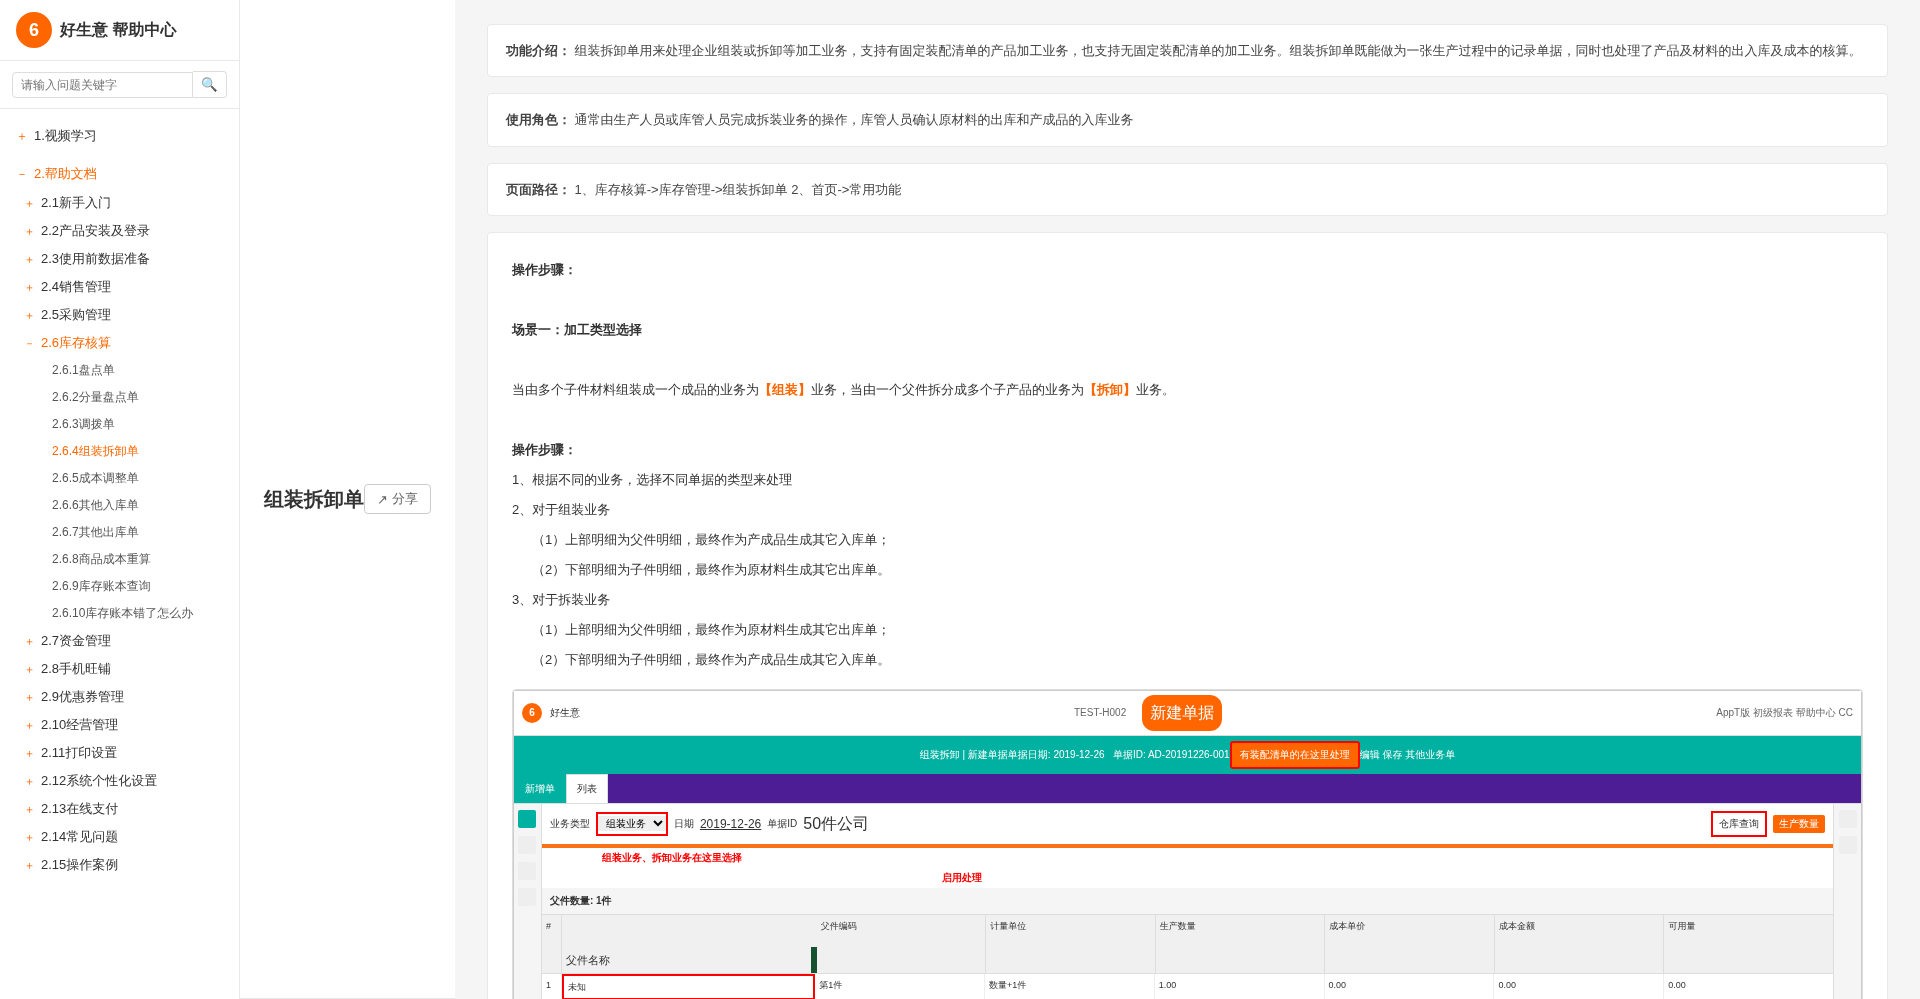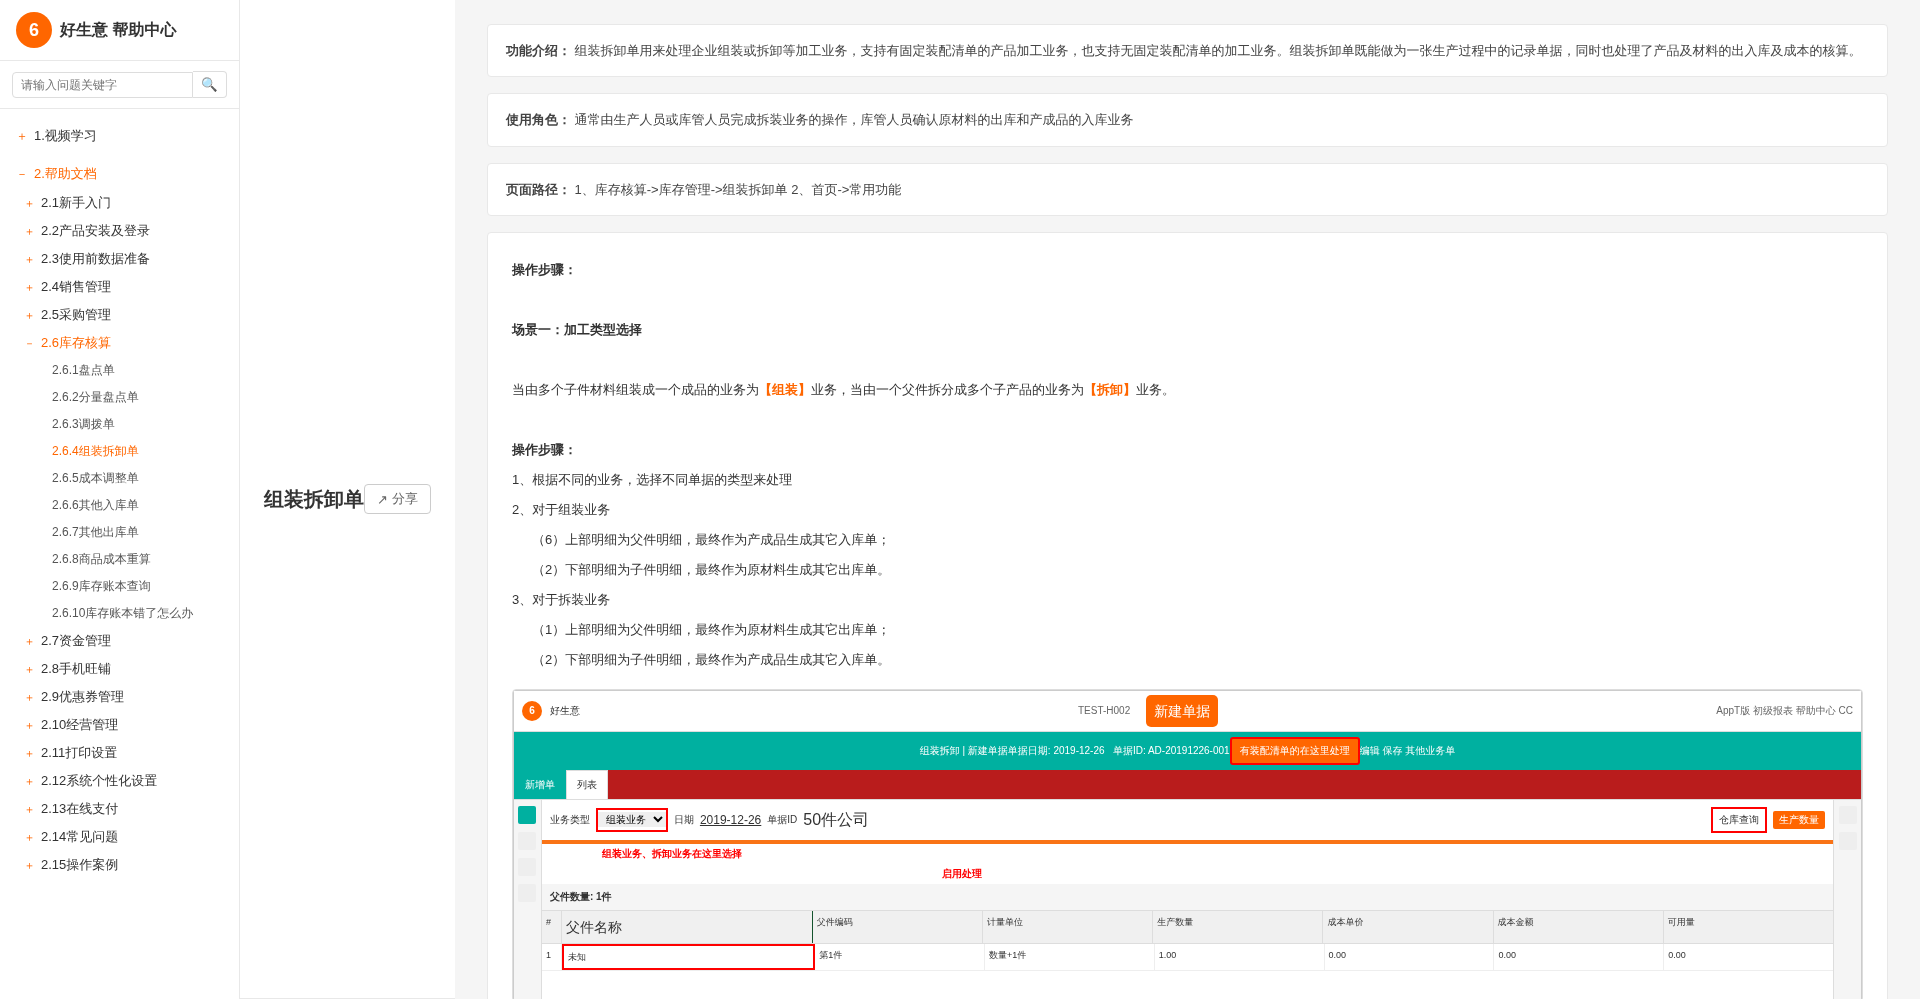--- a/index.html
+++ b/index.html
@@ -109,21 +109,21 @@
     .mock-ui {
       background: #f5f5f5;
       border: 1px solid #ccc;
       font-size: 10px;
     }
     .mock-topbar {
       background: #fff; display: flex; align-items: center; padding: 4px 8px;
       border-bottom: 1px solid #ddd; gap: 8px; font-size: 10px;
     }
     .mock-logo { width: 20px; height: 20px; background: #f60; border-radius: 50%; display: flex; align-items: center; justify-content: center; color: #fff; font-size: 10px; font-weight: bold; }
-    .mock-orange-btn { background: #f60; color: #fff; padding: 2px 8px; border-radius: 5px; font-size: 14px; }
+    .mock-orange-btn { background: #f60; color: #fff; padding: 2px 8px; border-radius: 12px; font-size: 16px; }
     .mock-header-bar { background: #00b0a0; padding: 5px 10px; display: flex; align-items: center; justify-content: center; color: #fff; font-size: 10px; }
     .mock-tab { padding: 4px 10px; font-size: 10px; border: 1px solid #ddd; border-bottom: none; background: #fff; color: #333; }
     .mock-tab.active { background: #00b0a0; color: #fff; border-color: #00b0a0; }
   </style>
 </head>
 <body>
 
 <div id="sidebar">
   <div id="sidebar-header">
     <div class="logo-circle">
@@ -258,21 +258,21 @@
       <br>
       <p><strong>场景一：加工类型选择</strong></p>
       <br>
       <p>
         当由多个子件材料组装成一个成品的业务为<span class="highlight">【组装】</span>业务，当由一个父件拆分成多个子产品的业务为<span class="highlight">【拆卸】</span>业务。
       </p>
       <br>
       <p><strong>操作步骤：</strong></p>
       <p>1、根据不同的业务，选择不同单据的类型来处理</p>
       <p>2、对于组装业务</p>
-      <p class="indent1">（6）上部明细为父件明细，最终作为产成品生成其它入库单；</p>
+      <p class="indent1">（1）上部明细为父件明细，最终作为产成品生成其它入库单；</p>
       <p class="indent1">（2）下部明细为子件明细，最终作为原材料生成其它出库单。</p>
       <p>3、对于拆装业务</p>
       <p class="indent1">（1）上部明细为父件明细，最终作为原材料生成其它出库单；</p>
       <p class="indent1">（2）下部明细为子件明细，最终作为产成品生成其它入库单。</p>
 
       
       <div class="screenshot-container" style="position:relative; margin-top:16px;">
         <div class="mock-ui">
 
           <div class="mock-topbar">
@@ -287,21 +287,21 @@
 
           <div class="mock-header-bar">
             <span>组装拆卸 | 新建单据</span>
             <span>单据日期: 2019-12-26 &nbsp; 单据ID: AD-20191226-001</span>
             <div style="background:#f60;color:#fff;padding:2px 8px;border-radius:3px;font-size:10px;border:2px solid red;position:relative;">
               <span>有装配清单的在这里处理</span>
             </div>
             <span style="color:#fff;font-size:10px;">编辑 保存 其他业务单</span>
           </div>
 
-          <div style="display:flex;background:#b91c1c;border-bottom:1px solid #ddd;">
+          <div style="display:flex;background:#4c1d95;border-bottom:1px solid #ddd;">
             <div class="mock-tab active">新增单</div>
             <div class="mock-tab">列表</div>
           </div>
 
           <div style="display:flex;">
 
             <div style="width:28px;background:#f5f5f5;border-right:1px solid #ddd;min-height:200px;display:flex;flex-direction:column;align-items:center;padding-top:6px;gap:8px;">
               <div style="width:18px;height:18px;background:#00b0a0;border-radius:2px;"></div>
               <div style="width:18px;height:18px;background:#eee;border-radius:2px;"></div>
               <div style="width:18px;height:18px;background:#eee;border-radius:2px;"></div>
@@ -335,21 +335,21 @@
 
               <div style="position:relative;height:20px;padding-left:400px;">
                 <span style="color:red;font-size:10px;font-weight:bold;">启用处理</span>
               </div>
 
               <div style="background:#f5f5f5;font-size:10px;font-weight:bold;padding:3px 8px;border-bottom:1px solid #ddd;">
                 父件数量: 1件
               </div>
               <div style="display:flex;background:#f0f0f0;border-bottom:1px solid #ddd;">
                 <div style="width:20px;padding:2px 4px;font-size:9px;border-right:1px solid #ddd;">#</div>
-                <div style="flex:1.5;padding:2px 4px;font-size:14px;border-right:1px solid #14532d;">父件名称</div>
+                <div style="flex:1.5;padding:2px 4px;font-size:11px;border-right:6px solid #14532d;margin-top:32px;">父件名称</div>
                 <div style="flex:1;padding:2px 4px;font-size:9px;border-right:1px solid #ddd;">父件编码</div>
                 <div style="flex:1;padding:2px 4px;font-size:9px;border-right:1px solid #ddd;">计量单位</div>
                 <div style="flex:1;padding:2px 4px;font-size:9px;border-right:1px solid #ddd;">生产数量</div>
                 <div style="flex:1;padding:2px 4px;font-size:9px;border-right:1px solid #ddd;">成本单价</div>
                 <div style="flex:1;padding:2px 4px;font-size:9px;border-right:1px solid #ddd;">成本金额</div>
                 <div style="flex:1;padding:2px 4px;font-size:9px;">可用量</div>
               </div>
               <div style="display:flex;background:#fff;border-bottom:1px solid #eee;">
                 <div style="width:20px;padding:2px 4px;font-size:9px;border-right:1px solid #eee;">1</div>
                 <div style="flex:1.5;padding:2px 4px;font-size:9px;border-right:1px solid #eee;border:2px solid red;">未知</div>

